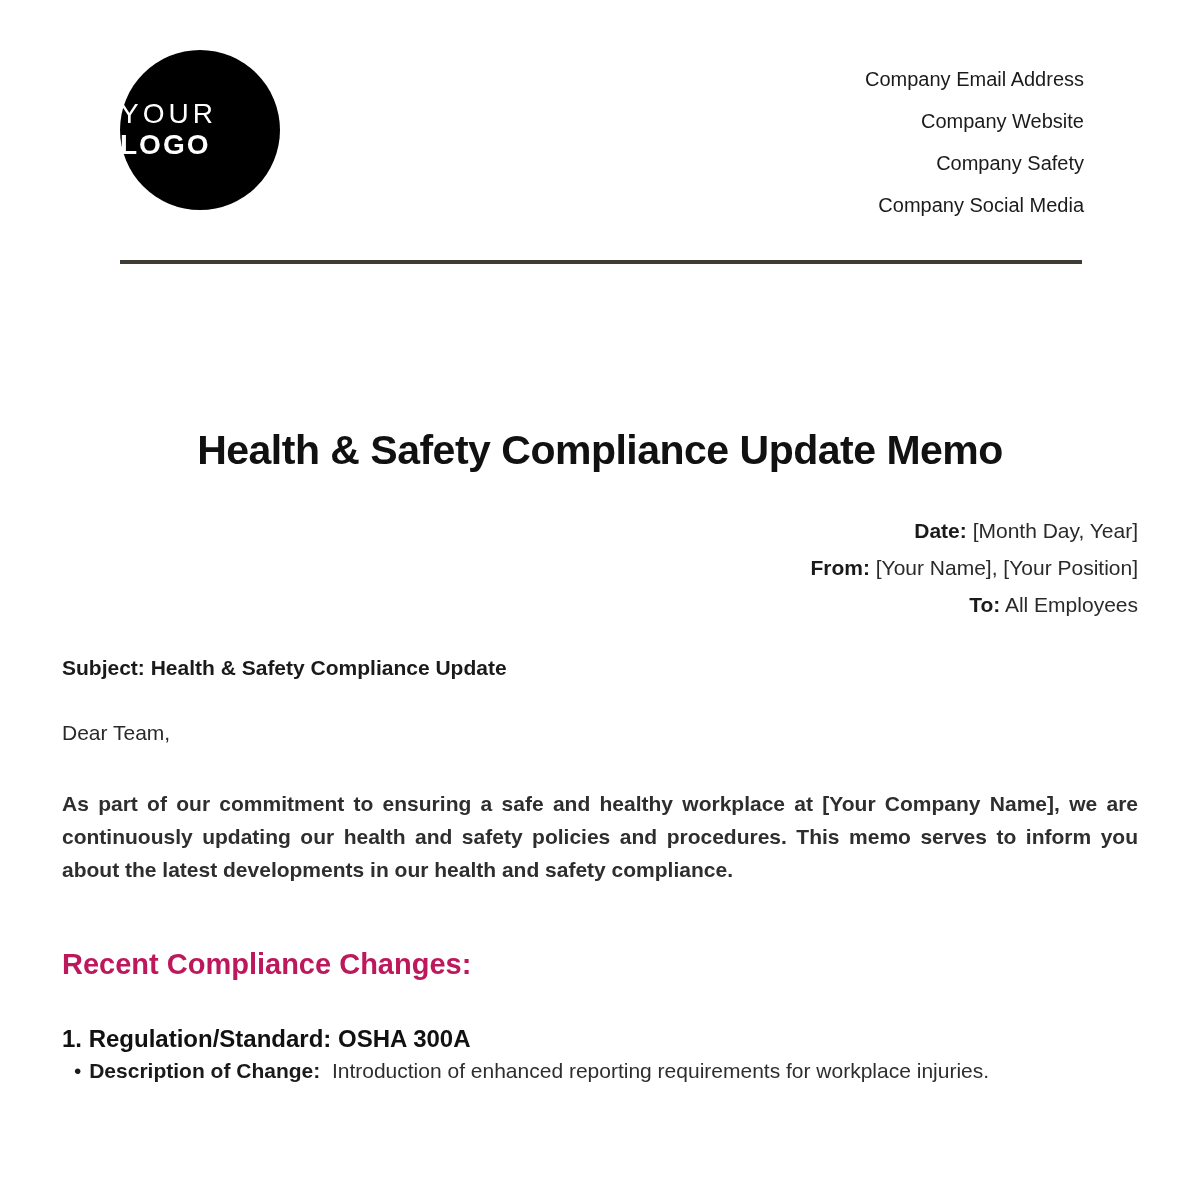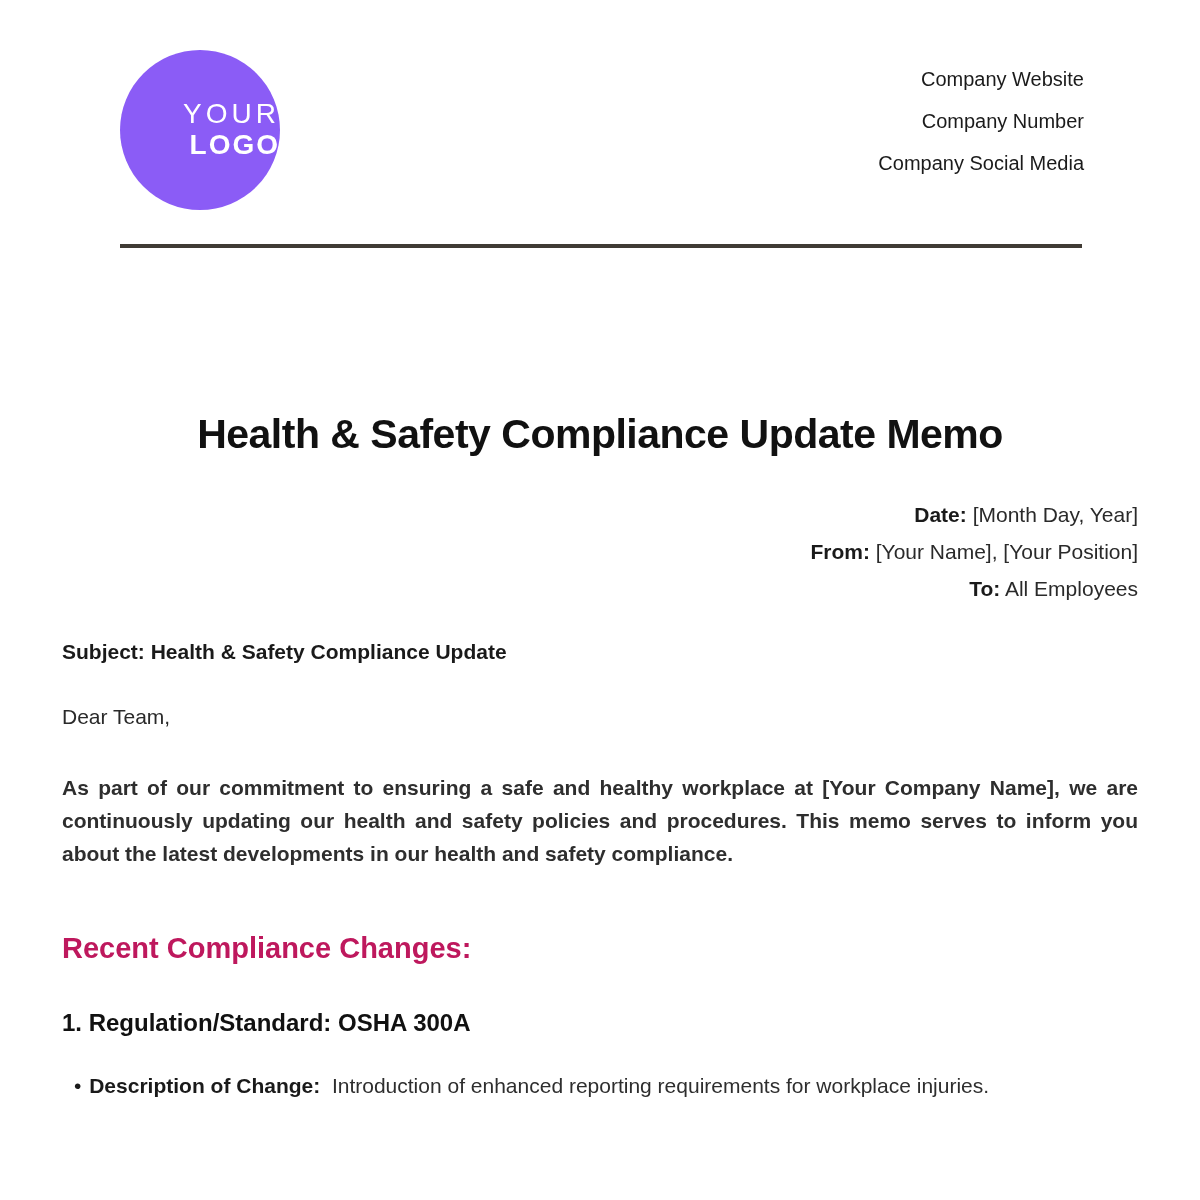--- a/index.html
+++ b/index.html
@@ -21,25 +21,25 @@
   .header {
     display: flex;
     justify-content: space-between;
     align-items: flex-start;
     padding: 50px 116px 0 120px;
   }
   .logo-circle {
     width: 160px;
     height: 160px;
     border-radius: 50%;
-    background: #8b5cf6;
+    background: #000000;
     color: #ffffff;
     display: flex;
     flex-direction: column;
-    align-items: flex-end;
+    align-items: flex-start;
     justify-content: center;
     line-height: 1.1;
     flex-shrink: 0;
   }
   .logo-line1 {
     font-size: 28px;
     font-weight: 300;
     letter-spacing: 4px;
   }
   .logo-line2 {
@@ -109,21 +109,20 @@
     font-weight: 700;
     color: #be185d;
   }
   .item-heading {
     margin-top: 44px;
     font-size: 24px;
     font-weight: 700;
     color: #111111;
   }
   .bullet-item {
-    margin-top: 31px;
     font-size: 21px;
     line-height: 35px;
     color: #2e2e2e;
     padding-left: 12px;
   }
   .bullet-item::before {
     content: "\2022";
     margin-right: 2px;
     color: #1a1a1a;
   }
@@ -135,22 +134,23 @@
 <body>
 
 <div class="page">
 
   <div class="header">
     <div class="logo-circle">
       <span class="logo-line1">YOUR</span>
       <span class="logo-line2">LOGO</span>
     </div>
     <div class="contact-block">
+      <div class="contact-line">Company Email Address</div>
       <div class="contact-line">Company Website</div>
-      <div class="contact-line">Company Number</div>
+      <div class="contact-line">Company Safety</div>
       <div class="contact-line">Company Social Media</div>
     </div>
   </div>
 
   <div class="divider"></div>
 
   <div class="content">
 
     <h1 class="memo-title">Health &amp; Safety Compliance Update Memo</h1>
 

